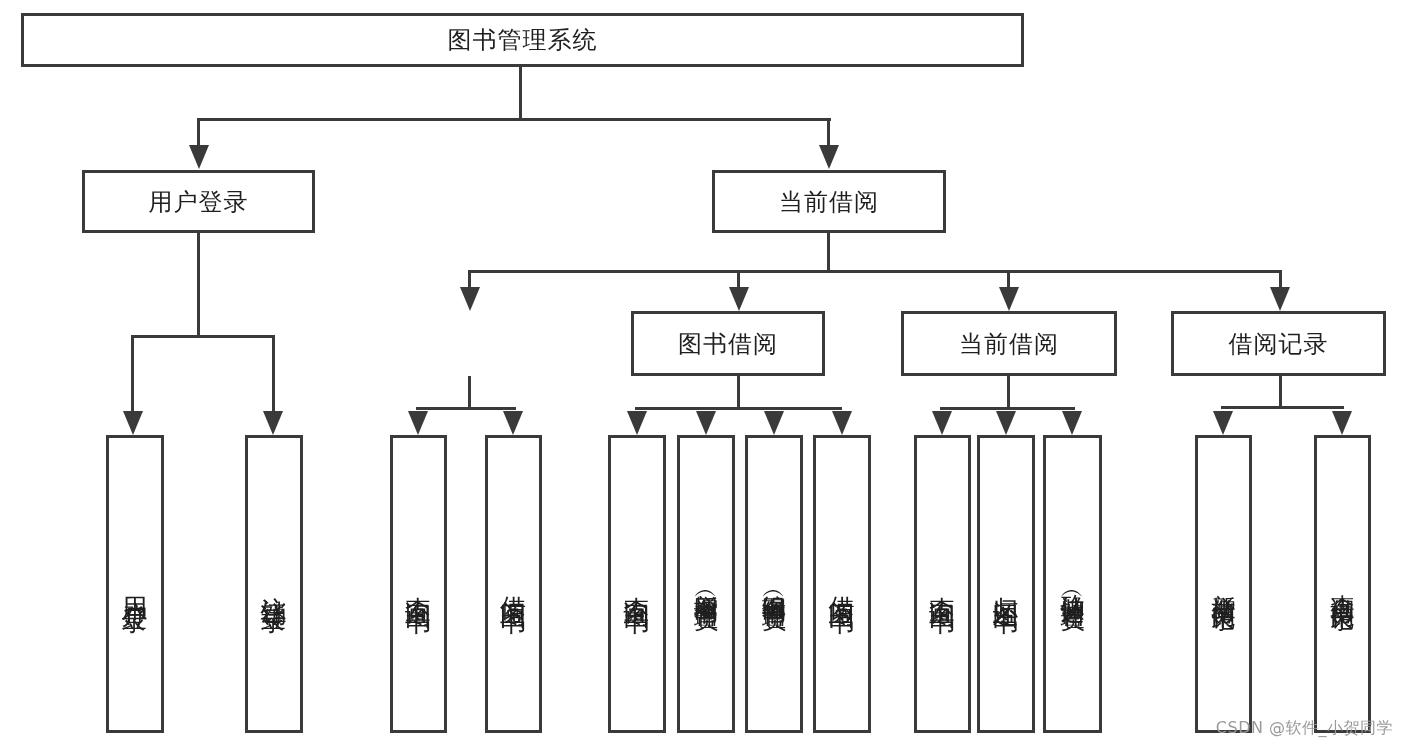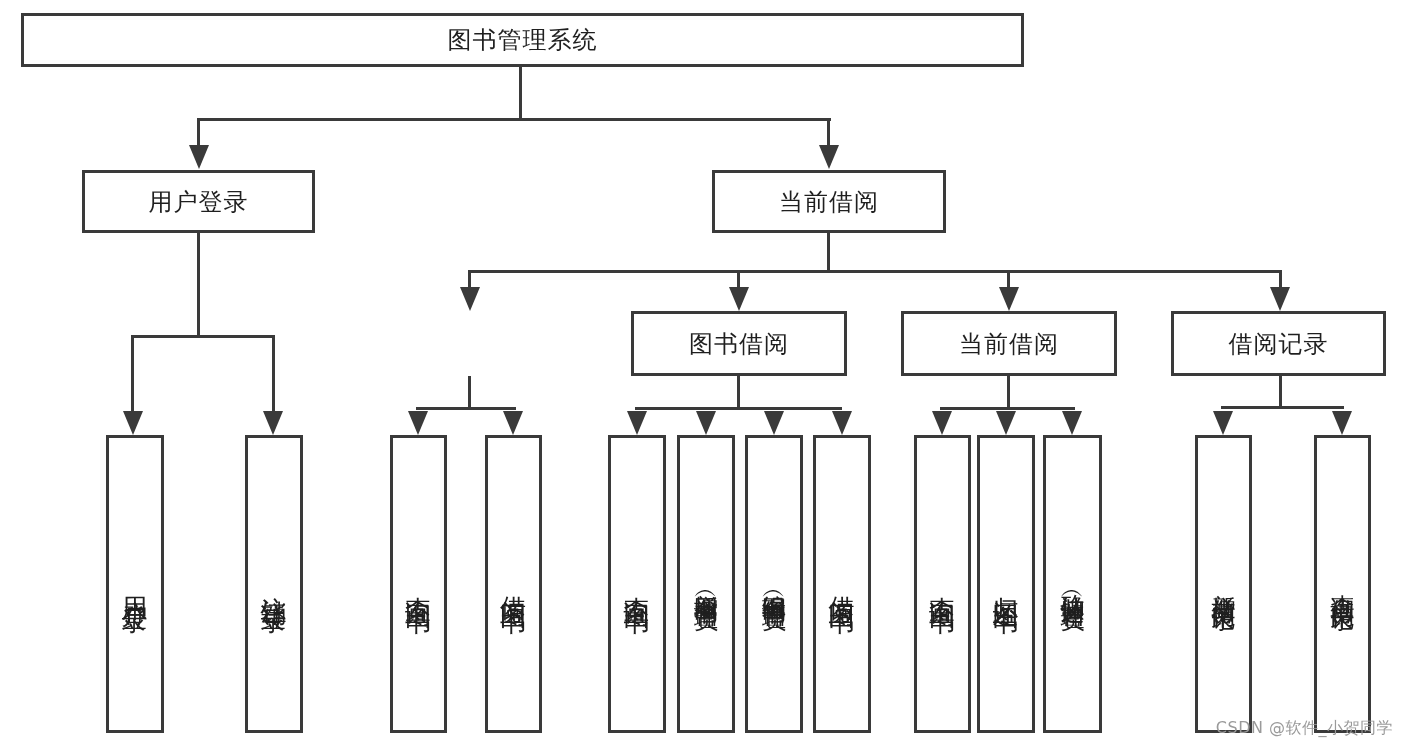--- a/index.html
+++ b/index.html
@@ -96,21 +96,21 @@
   <div class="l" style="left:468px; top:270px; width:814px; height:3px;"></div>
   <div class="l" style="left:468px; top:270px; width:3px; height:20px;"></div>
   <div class="l" style="left:737px; top:270px; width:3px; height:20px;"></div>
   <div class="l" style="left:1007px; top:270px; width:3px; height:20px;"></div>
   <div class="l" style="left:1279px; top:270px; width:3px; height:20px;"></div>
   <div class="ar" style="left:460px; top:287px;"></div>
   <div class="ar" style="left:729px; top:287px;"></div>
   <div class="ar" style="left:999px; top:287px;"></div>
   <div class="ar" style="left:1270px; top:287px;"></div>
 
-  <div class="hnode" style="left:631px; top:311px; width:216px; height:65px;">图书借阅</div>
+  <div class="hnode" style="left:631px; top:311px; width:194px; height:65px;">图书借阅</div>
   <div class="hnode" style="left:1171px; top:311px; width:215px; height:65px;">借阅记录</div>
   <div class="hnode" style="left:901px; top:311px; width:216px; height:65px;">当前借阅</div>
 
   <div class="l" style="left:468px; top:376px; width:3px; height:33px;"></div>
   <div class="l" style="left:416px; top:407px; width:100px; height:3px;"></div>
   <div class="ar" style="left:408px; top:411px;"></div>
   <div class="ar" style="left:503px; top:411px;"></div>
 
   <div class="l" style="left:737px; top:376px; width:3px; height:33px;"></div>
   <div class="l" style="left:635px; top:407px; width:207px; height:3px;"></div>

